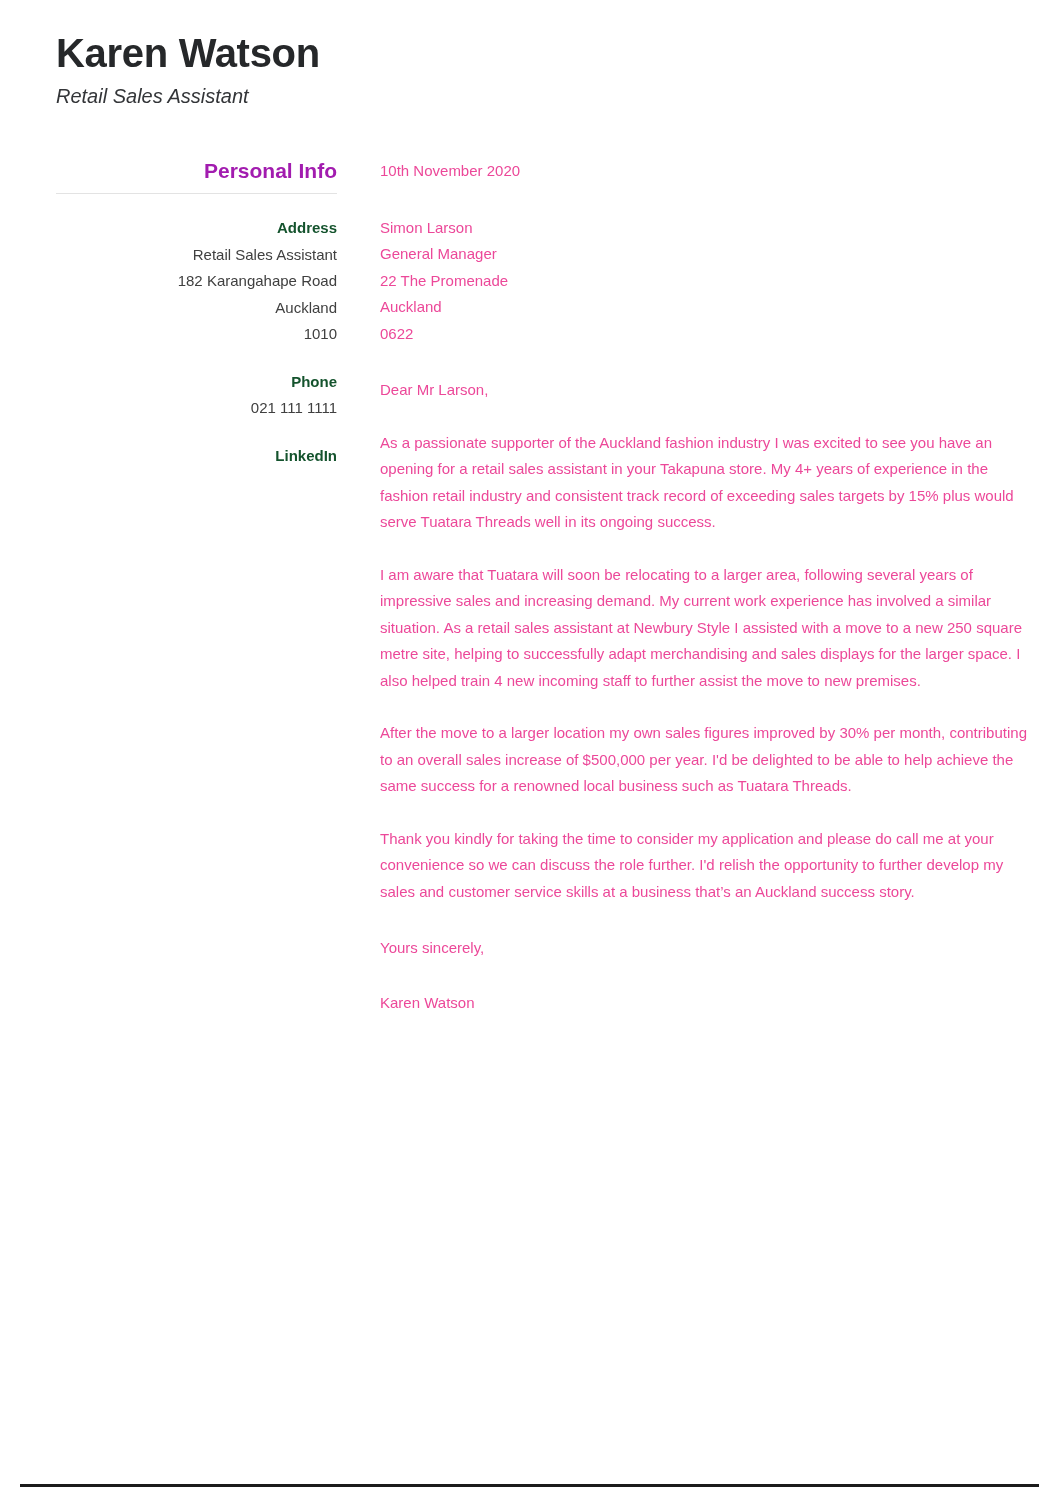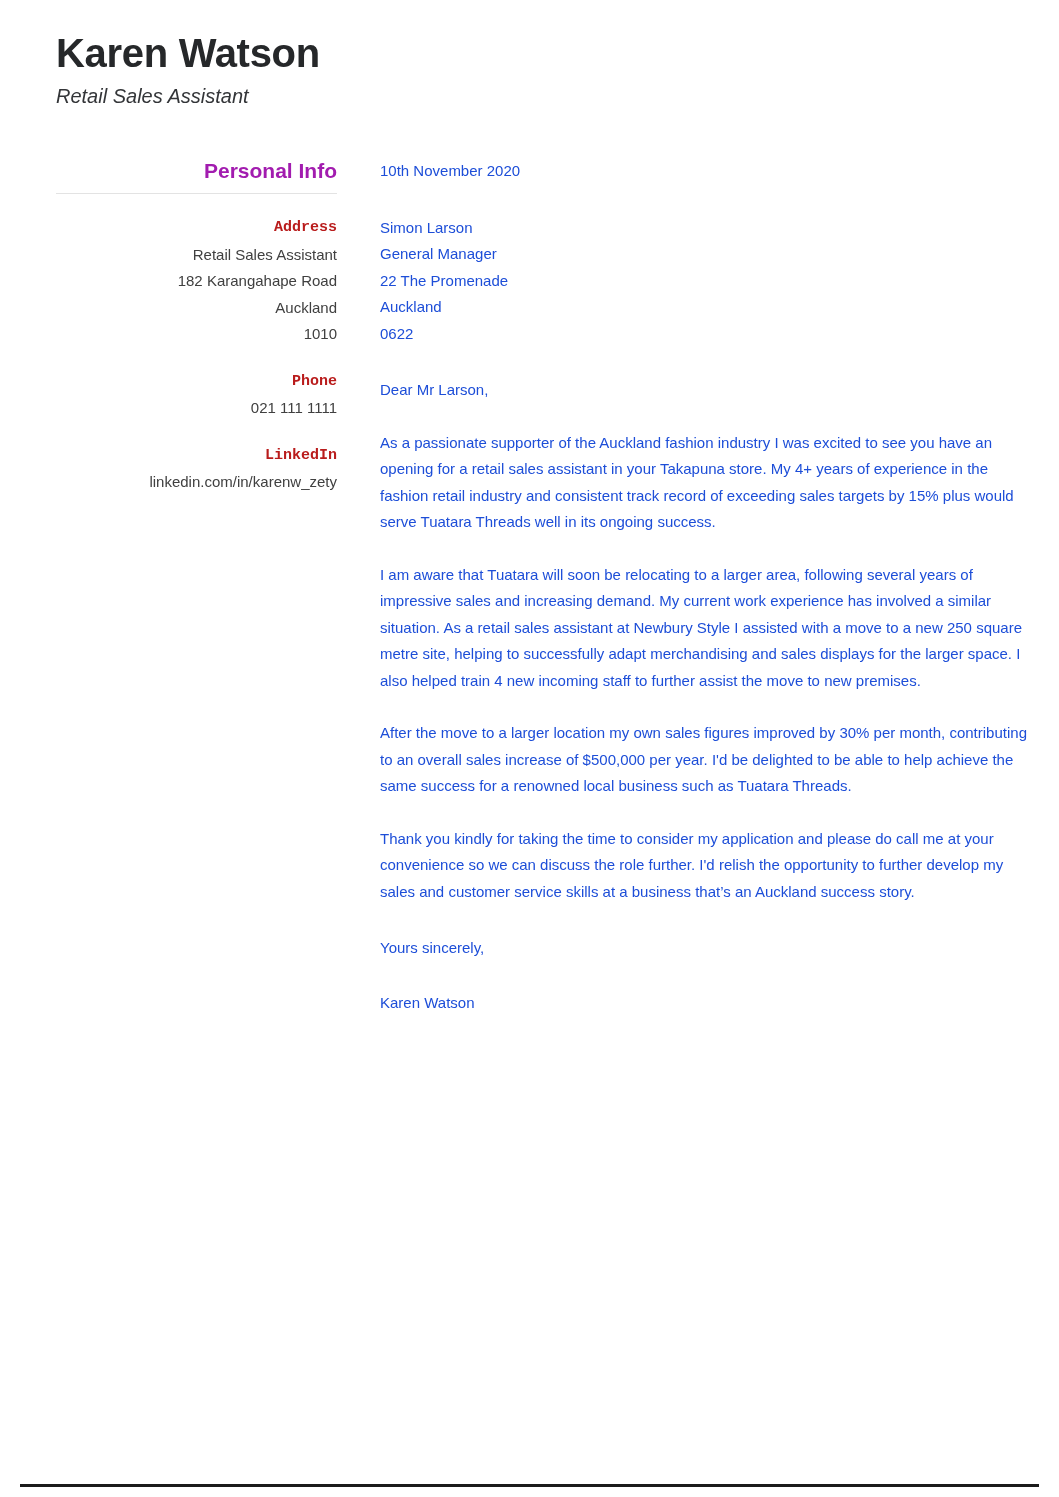--- a/index.html
+++ b/index.html
@@ -73,37 +73,36 @@
     background: #e3e3e3;
     margin: 9px 0 0 0;
     width: 100%;
   }
   .info-group {
     margin-top: 21px;
   }
   .info-label {
     font-size: 15px;
     font-weight: bold;
-    color: #b91c1c;
+    color: #14532d;
     line-height: 26.5px;
-    font-family: Liberation Mono, monospace;
   }
   .info-value {
     font-size: 15px;
     color: #404040;
     line-height: 26.5px;
   }
 
   
   .letter {
     position: absolute;
     left: 360px;
     top: 0;
     width: 656px;
-    color: #1d4ed8;
+    color: #ec4899;
     font-size: 15px;
     line-height: 26.5px;
   }
   .letter .date {
     margin: 0;
   }
   .letter .block {
     margin: 30px 0 0 0;
   }
   .letter .block .line {
@@ -155,21 +154,20 @@
             <div class="info-value">182 Karangahape Road</div>
             <div class="info-value">Auckland</div>
             <div class="info-value">1010</div>
           </div>
           <div class="info-group">
             <div class="info-label">Phone</div>
             <div class="info-value">021 111 1111</div>
           </div>
           <div class="info-group">
             <div class="info-label">LinkedIn</div>
-            <div class="info-value">linkedin.com/in/karenw_zety</div>
           </div>
         </div>
     </aside>
 
     <section class="letter">
       <div class="date">10th November 2020</div>
       <div class="block">
           <span class="line">Simon Larson</span>
           <span class="line">General Manager</span>
           <span class="line">22 The Promenade</span>

